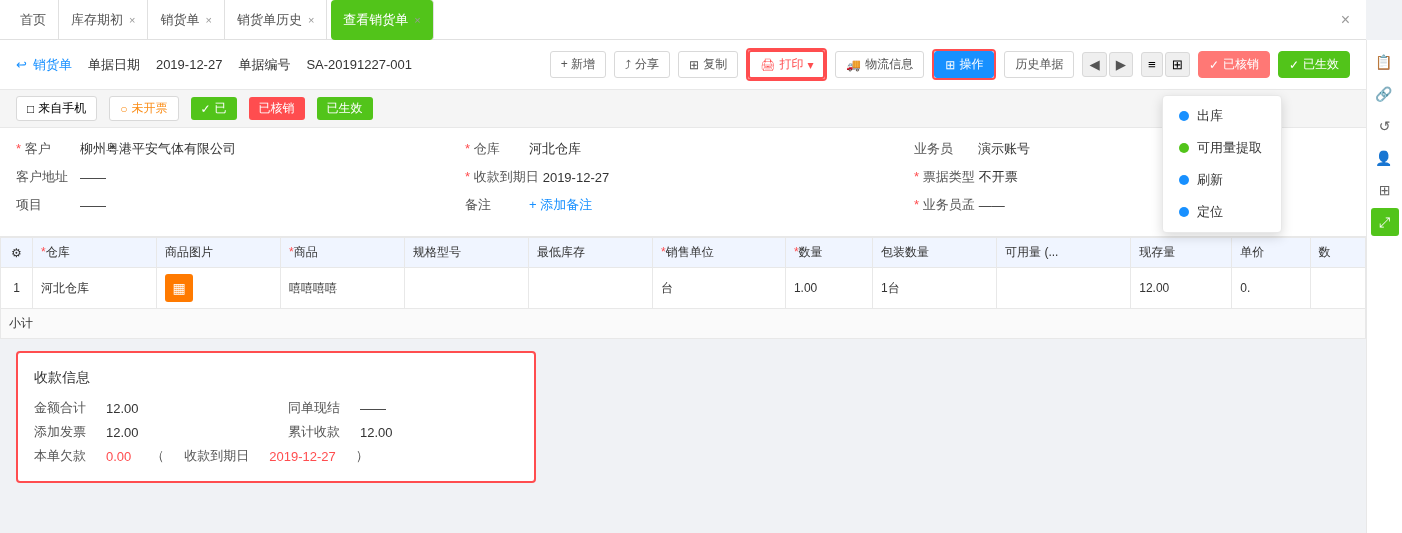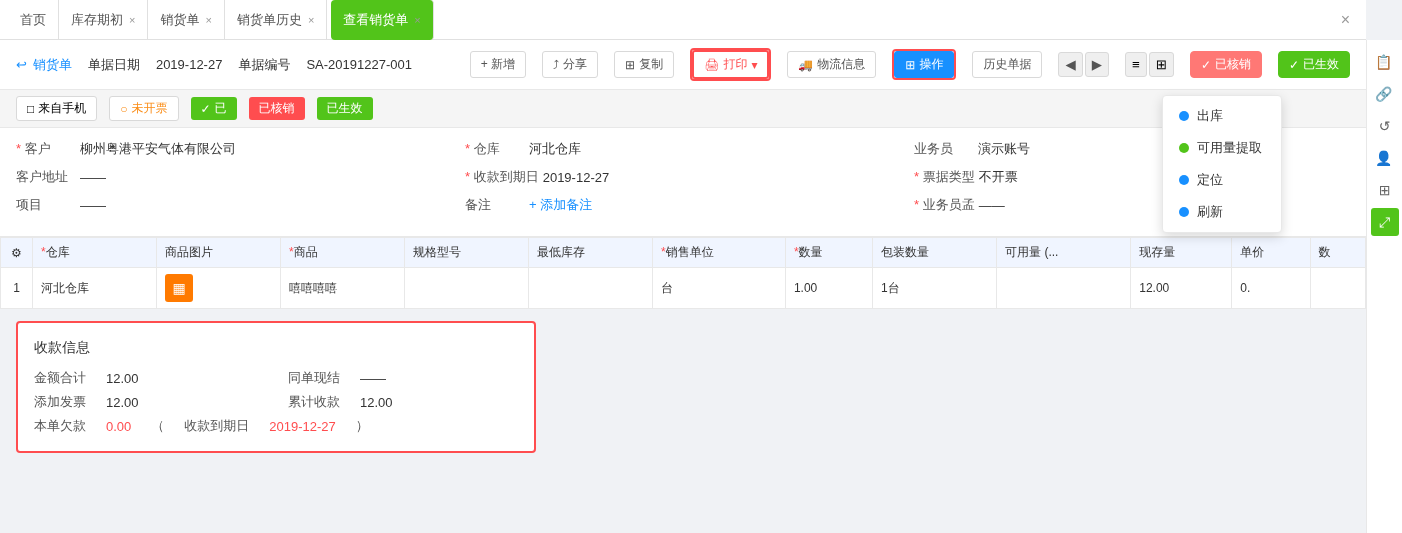--- a/index.html
+++ b/index.html
@@ -21,21 +21,21 @@
     .tab-active-green { background: #52c41a; color: #fff !important; border-radius: 4px; padding: 20px 12px; margin: 0 4px; }
 
     
     .doc-header {
       display: flex; align-items: center; background: #fff;
       padding: 8px 16px; border-bottom: 1px solid #e8e8e8;
       gap: 16px;
     }
     .doc-title { display: flex; align-items: center; gap: 6px; color: #1890ff; font-size: 13px; font-weight: 500; }
     .doc-meta { display: flex; align-items: center; gap: 16px; font-size: 13px; color: #333; }
-    .doc-actions { margin-left: auto; display: flex; align-items: center; gap: 16px; }
+    .doc-actions { margin-left: auto; display: flex; align-items: center; gap: 8px; }
     .btn-action {
       display: flex; align-items: center; gap: 4px; padding: 4px 10px;
       border: 1px solid #d9d9d9; border-radius: 3px; background: #fff;
       cursor: pointer; font-size: 12px; color: #555;
     }
     .btn-print { border: 2px solid #ff4d4f; color: #ff4d4f; font-weight: 500; }
     .btn-logistics { background: #fff; color: #555; }
     .btn-operate { background: #1890ff; color: #fff; border-color: #1890ff; }
     .btn-history { background: #fff; color: #555; }
     .btn-sold { background: #ff7875; color: #fff; border-color: #ff7875; border-radius: 4px; }
@@ -320,20 +320,23 @@
           <td></td>
           <td></td>
           <td>台</td>
           <td>1.00</td>
           <td>1台</td>
           <td></td>
           <td>12.00</td>
           <td>0.</td>
           <td></td>
         </tr>
+        <tr class="subtotal-row">
+          <td colspan="13">小计</td>
+        </tr>
       </tbody>
     </table>
   </div>
 
   <div class="summary-box">
     <div class="summary-title">收款信息</div>
     <div class="summary-grid">
       <div class="summary-item">
         <span class="summary-label">金额合计</span>
         <span class="summary-value">12.00</span>
@@ -366,25 +369,25 @@
   <div class="dropdown-item">
     <span class="dropdown-dot dot-blue"></span>
     <span>出库</span>
   </div>
   <div class="dropdown-item">
     <span class="dropdown-dot" style="background:#52c41a"></span>
     <span>可用量提取</span>
   </div>
   <div class="dropdown-item">
     <span class="dropdown-dot dot-blue"></span>
-    <span>定位</span>
+    <span>刷新</span>
   </div>
   <div class="dropdown-item">
     <span class="dropdown-dot dot-blue"></span>
-    <span>刷新</span>
+    <span>定位</span>
   </div>
 </div>
 
 <div class="right-sidebar">
   <div class="sidebar-icon">📋</div>
   <div class="sidebar-icon">🔗</div>
   <div class="sidebar-icon">↺</div>
   <div class="sidebar-icon">👤</div>
   <div class="sidebar-icon">⊞</div>
   <div class="sidebar-icon green">⤢</div>

